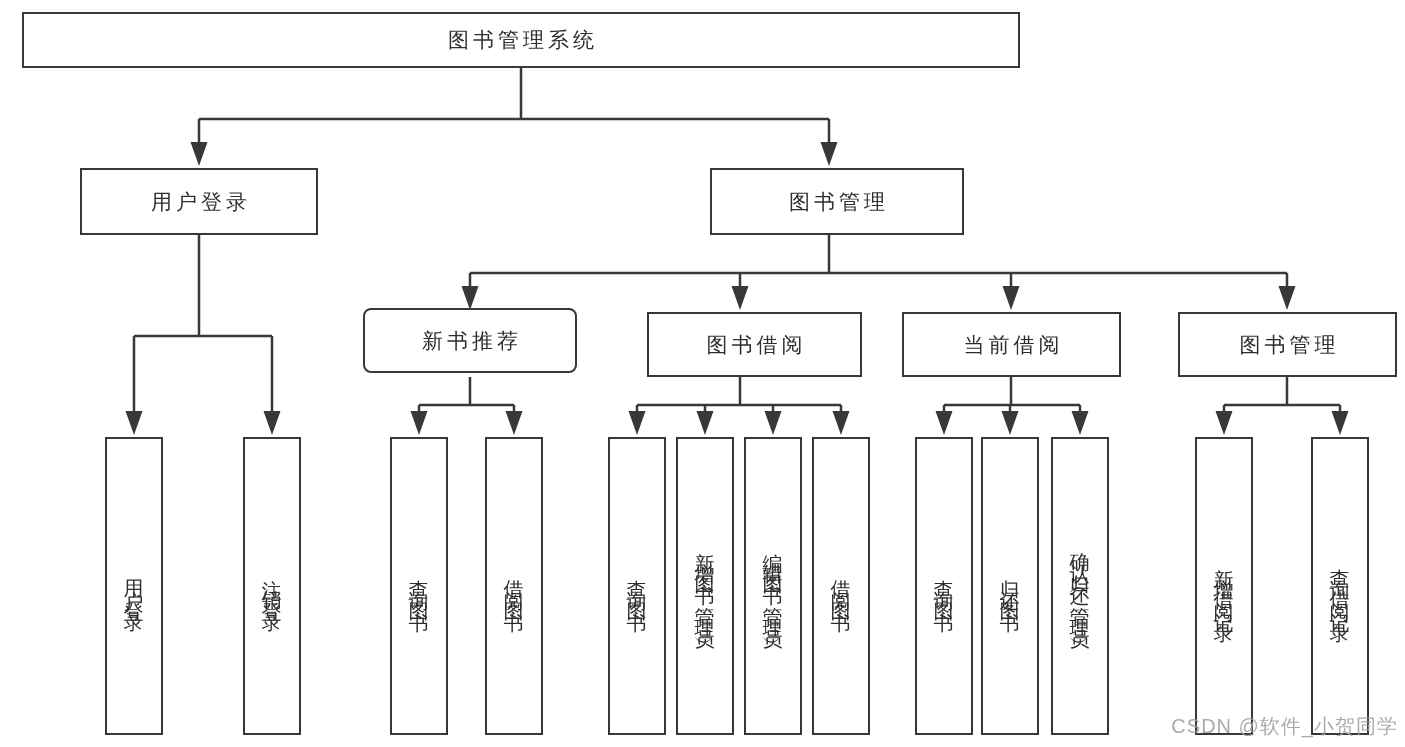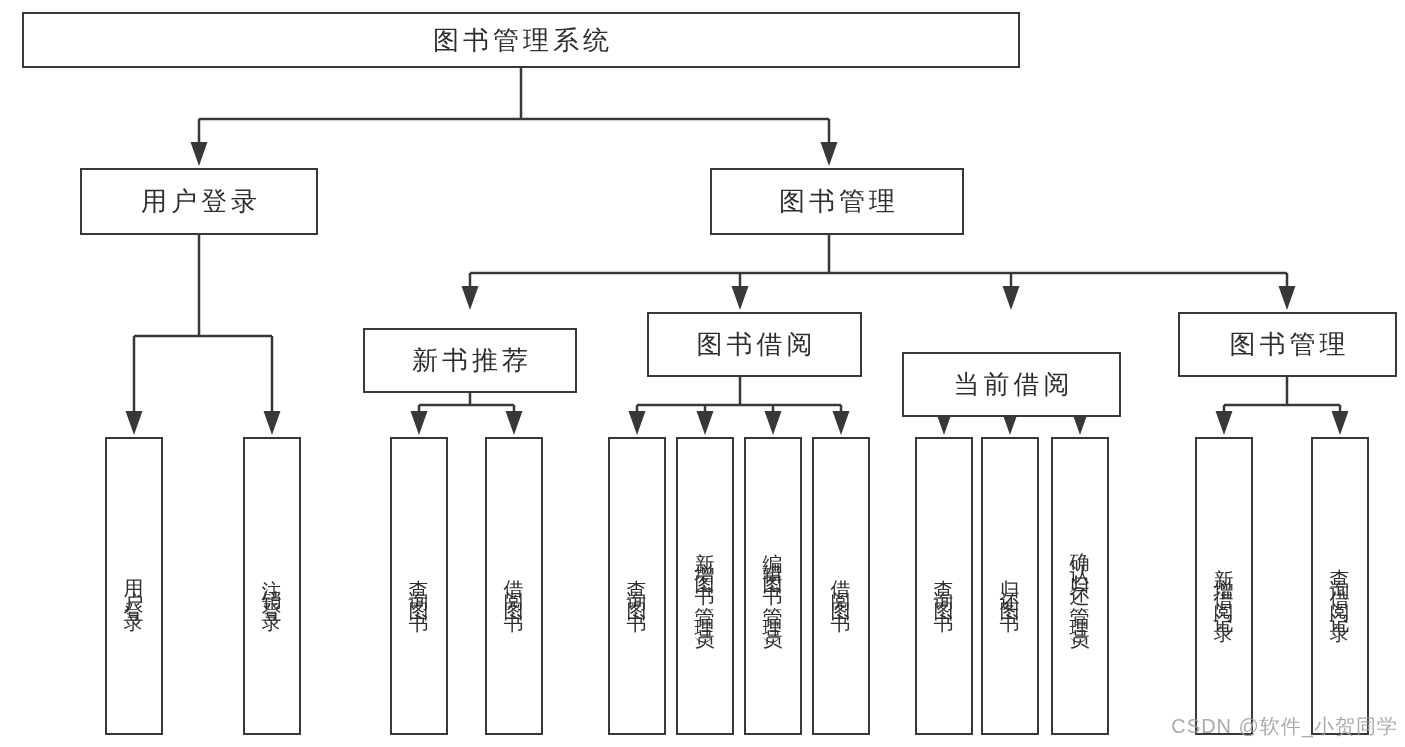--- a/index.html
+++ b/index.html
@@ -22,32 +22,32 @@
     box-sizing: border-box;
     border: 2px solid #383838;
     background: #ffffff;
     display: flex;
     align-items: center;
     justify-content: center;
     z-index: 2;
     color: #2e2e2e;
   }
   .node-h {
-    font-size: 26px;
+    font-size: 21px;
     letter-spacing: 4px;
     text-indent: 4px; 
     white-space: nowrap;
     font-family: Liberation Serif, serif;
   }
   .node-root   { left: 22px;  top: 12px;  width: 998px; height: 56px; }
   .n-user-login{ left: 80px;  top: 168px; width: 238px; height: 67px; }
   .n-book-mgmt { left: 710px; top: 168px; width: 254px; height: 67px; }
-  .n-nbr { left: 363px;  top: 328px; width: 214px; height: 65px; }
+  .n-nbr { left: 363px;  top: 308px; width: 214px; height: 65px; border-radius: 8px; }
   .n-bb  { left: 647px;  top: 312px; width: 215px; height: 65px; }
-  .n-cb  { left: 902px;  top: 312px; width: 219px; height: 65px; margin-top: 40px; }
+  .n-cb  { left: 902px;  top: 312px; width: 219px; height: 65px; }
   .n-br  { left: 1178px; top: 312px; width: 219px; height: 65px; }
   .leaf {
     top: 437px;
     width: 58px;
     height: 298px;
     font-size: 20px;
   }
   .leaf .vtext {
     writing-mode: vertical-rl;
     text-orientation: mixed;

